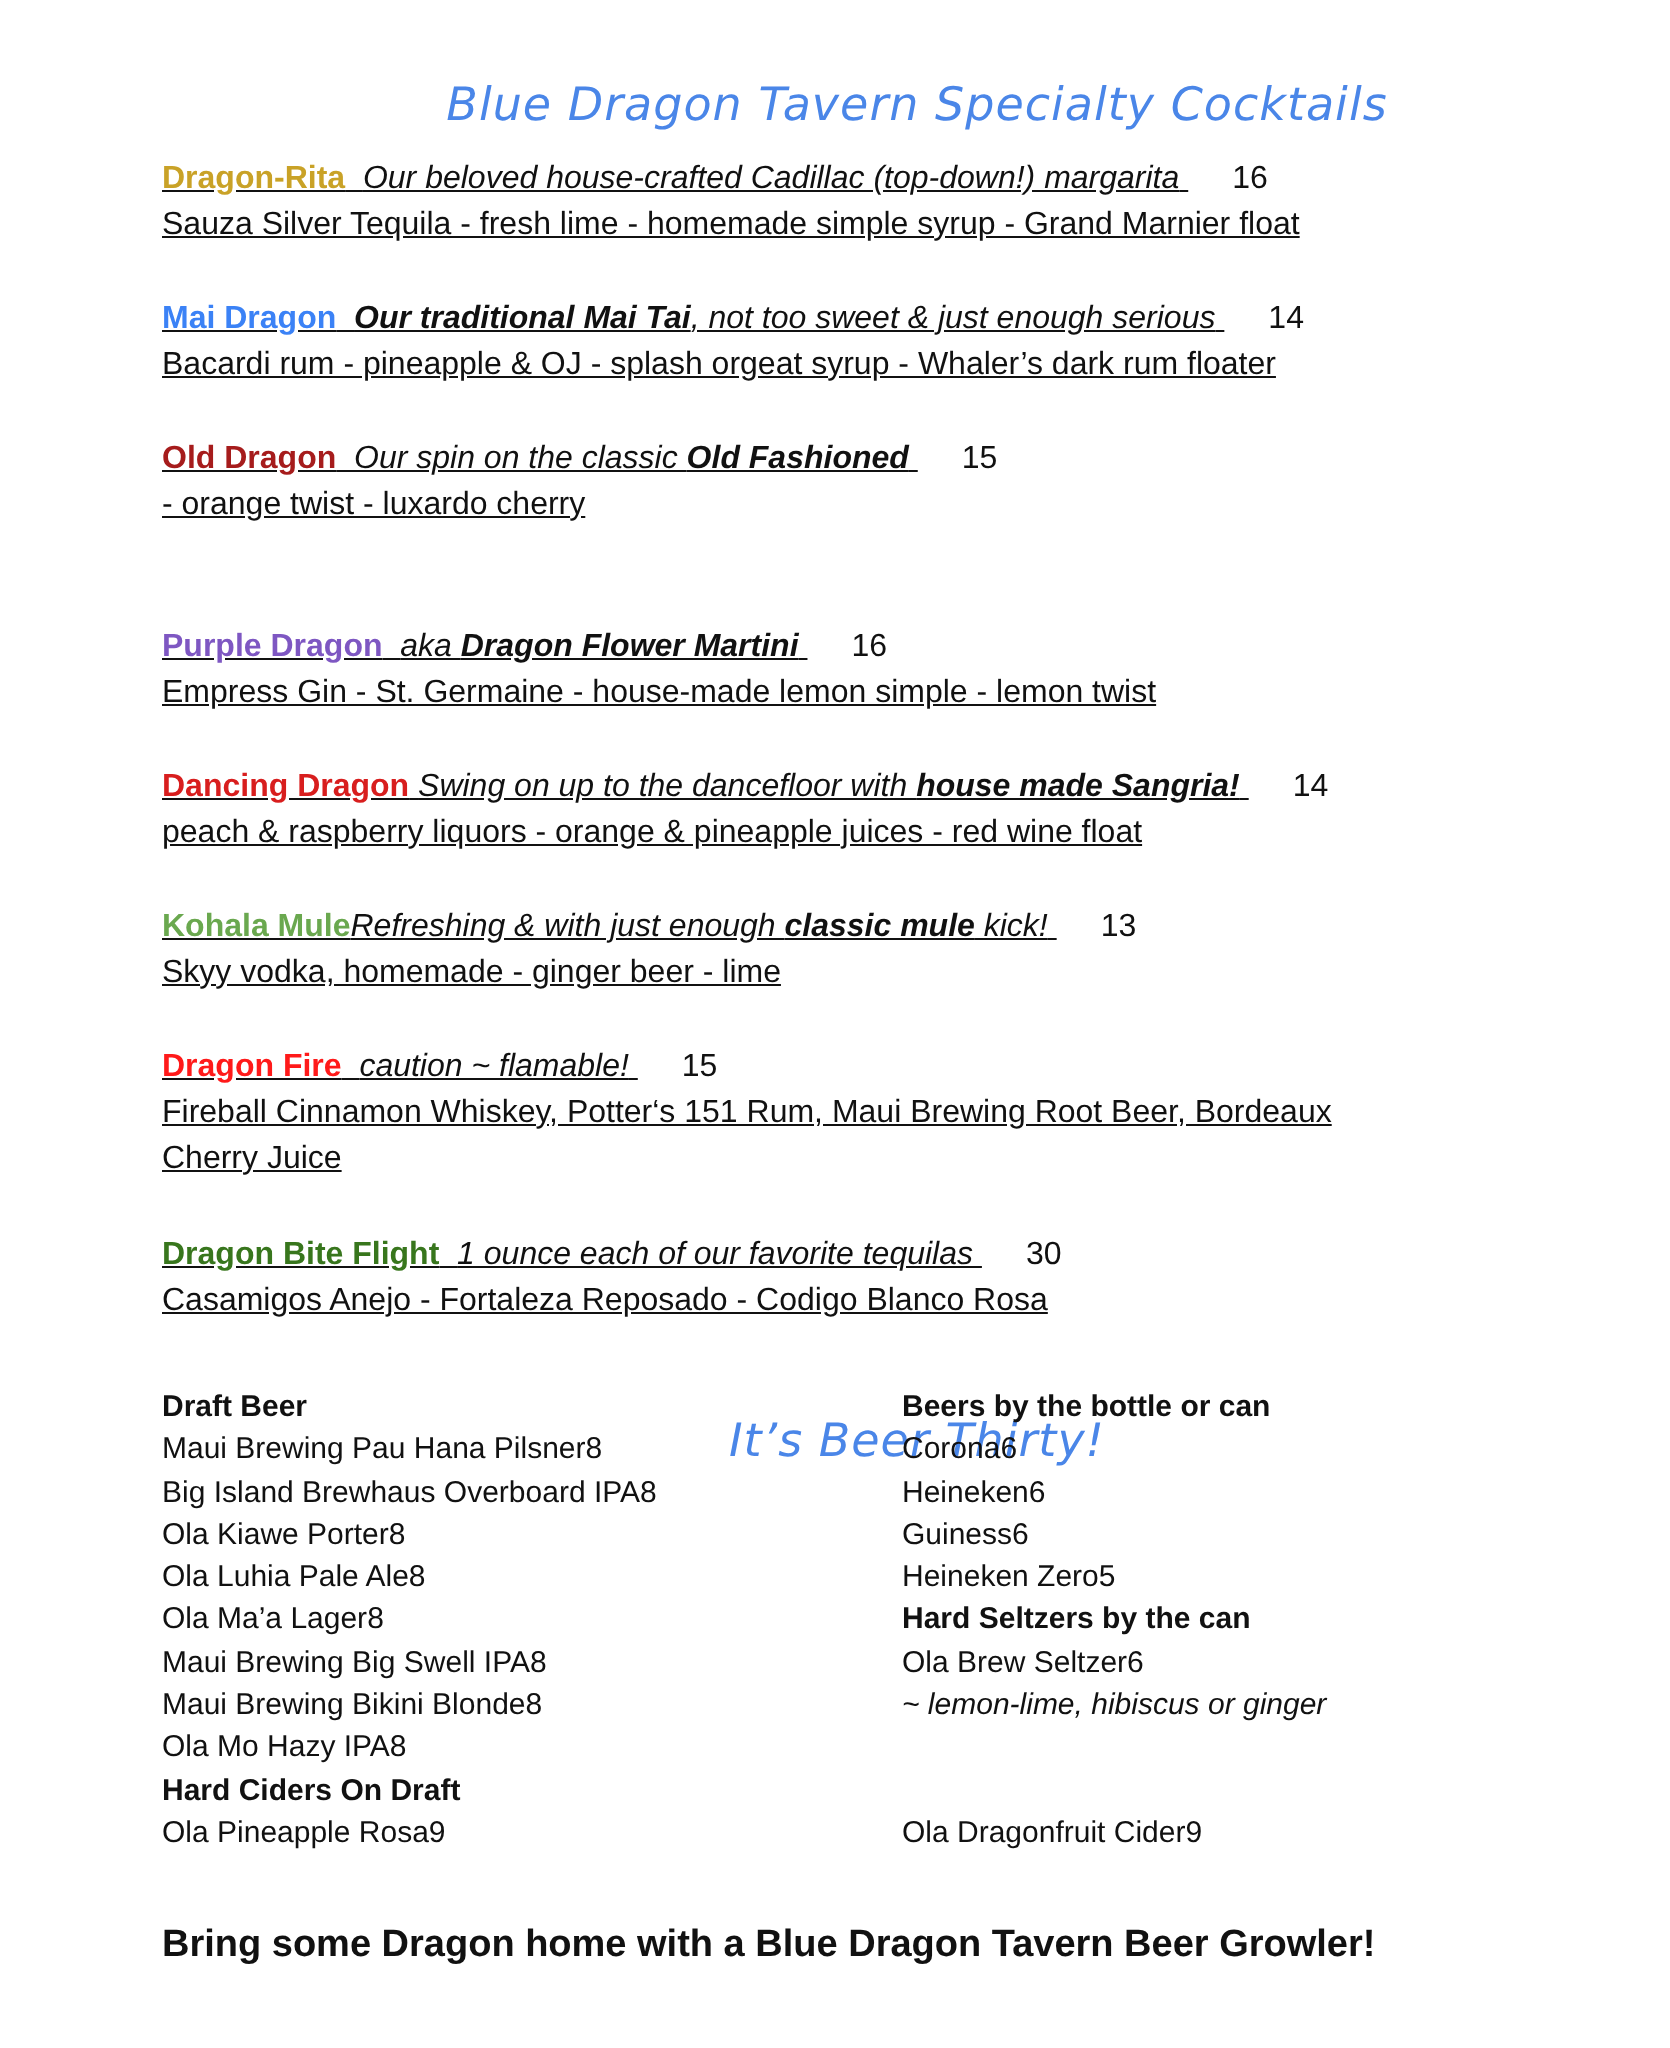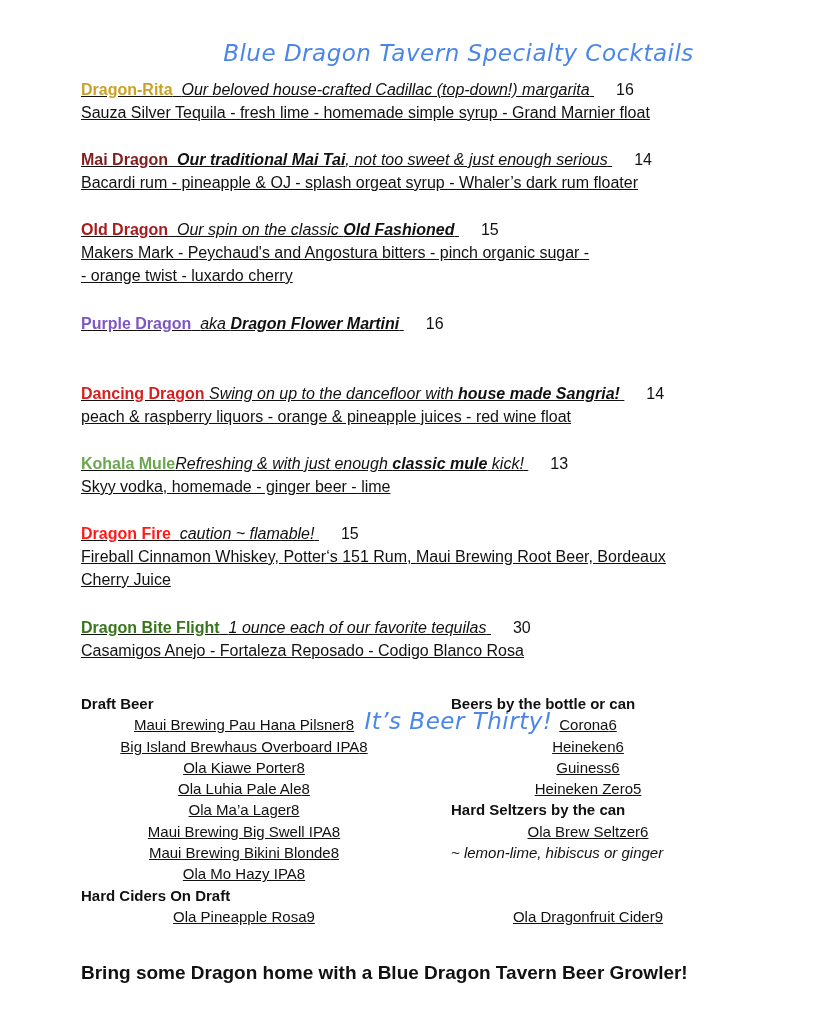--- a/index.html
+++ b/index.html
@@ -13,21 +13,21 @@
   .cocktail { position: absolute; left: 81px; font-size: 16px; line-height: 23px; text-decoration: underline; }
   .cocktail .line1 { white-space: nowrap; }
   .name { font-weight: bold; }
   .desc { font-style: italic; }
   .desc b { font-weight: bold; }
   .price { display: inline-block; margin-left: 22px; font-style: normal; }
   .ingr { white-space: nowrap; }
   .col { position: absolute; top: 693px; font-size: 15px; line-height: 21.3px; }
   .col.left { left: 81px; width: 326px; }
   .col.right { left: 451px; width: 274px; }
-  .row { display: flex; justify-content: center; height: 21.3px; text-decoration: underline; }
+  .row { display: flex; justify-content: flex-start; height: 21.3px; }
   .row .p { text-align: right; }
   .hdr { font-weight: bold; height: 21.3px; }
   .note { font-style: italic; height: 21.3px; }
   .spacer { height: 21.3px; }
   .footer { position: absolute; left: 81px; top: 962px; font-size: 19px; font-weight: bold; white-space: nowrap; }
 </style>
 </head>
 <body>
 
 <div class="title main">Blue Dragon Tavern Specialty Cocktails</div>
@@ -36,43 +36,43 @@
   <div class="line1">
     <span class="name" style="color:#c9a227">Dragon-Rita</span>&nbsp;
     <span class="desc"><span>Our beloved house-crafted Cadillac (top-down!) margarita</span></span>
     <span class="price">16</span>
   </div>
   <div class="ingr">Sauza Silver Tequila - fresh lime - homemade simple syrup - Grand Marnier float</div>
 </div>
 
 <div class="cocktail" style="top:148px">
   <div class="line1">
-    <span class="name" style="color:#7f1d1d">Mai Dragon</span>&nbsp;
+    <span class="name" style="color:#3b82f6">Mai Dragon</span>&nbsp;
     <span class="desc"><b>Our traditional Mai Tai</b><span>, not too sweet &amp; just enough serious</span></span>
     <span class="price">14</span>
   </div>
   <div class="ingr">Bacardi rum - pineapple &amp; OJ - splash orgeat syrup - Whaler’s dark rum floater</div>
 </div>
 
 <div class="cocktail" style="top:218px">
   <div class="line1">
     <span class="name" style="color:#a61c1c">Old Dragon</span>&nbsp;
     <span class="desc"><span>Our spin on the classic </span><b>Old Fashioned</b></span>
     <span class="price">15</span>
   </div>
-  <div class="ingr">Makers Mark - Peychaud's and Angostura bitters - pinch organic sugar -</div>
   <div class="ingr">- orange twist - luxardo cherry</div>
 </div>
 
 <div class="cocktail" style="top:312px">
   <div class="line1">
     <span class="name" style="color:#7e57c2">Purple Dragon</span>&nbsp;
     <span class="desc"><span>aka </span><b>Dragon Flower Martini</b></span>
     <span class="price">16</span>
   </div>
+  <div class="ingr">Empress Gin - St. Germaine - house-made lemon simple - lemon twist</div>
 </div>
 
 <div class="cocktail" style="top:382px">
   <div class="line1">
     <span class="name" style="color:#d81e1e">Dancing Dragon</span>
     <span class="desc"><span>Swing on up to the dancefloor with </span><b>house made Sangria!</b></span>
     <span class="price">14</span>
   </div>
   <div class="ingr">peach &amp; raspberry liquors - orange &amp; pineapple juices - red wine float</div>
 </div>

